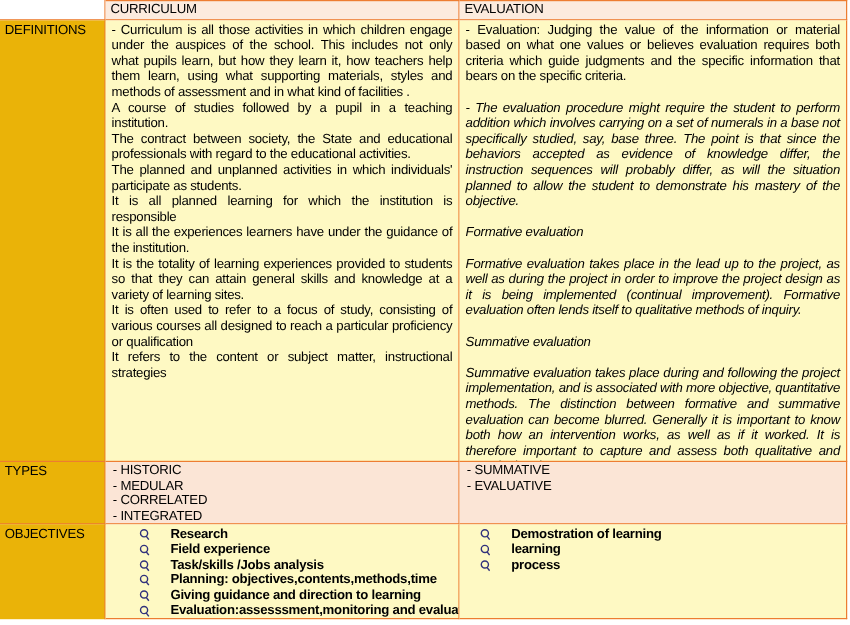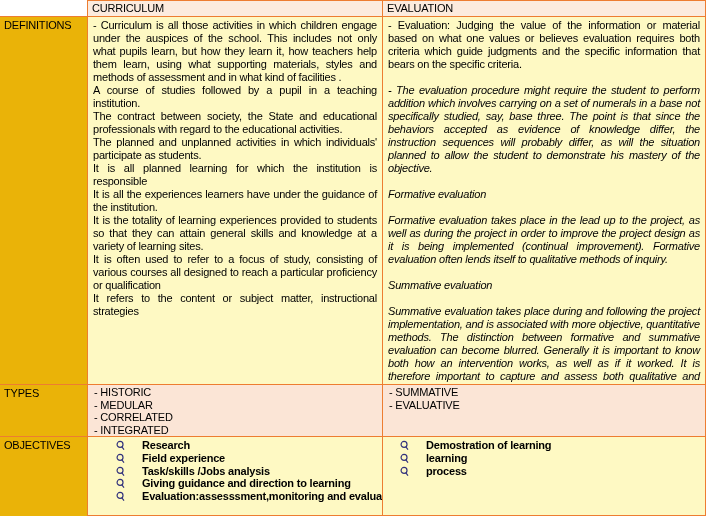--- a/index.html
+++ b/index.html
@@ -102,20 +102,27 @@
             <circle cx="4.5" cy="4.8" r="3.3" fill="none" stroke="#31317C" stroke-width="1.3"></circle>
             <line x1="6.3" y1="7.2" x2="8.9" y2="10.6" stroke="#31317C" stroke-width="1.3"></line>
           </svg>
         <span class="txt">Task/skills /Jobs analysis</span>
       </div>
       <div class="obj-item">
         <svg class="bullet-icon" viewBox="0 0 10 12">
             <circle cx="4.5" cy="4.8" r="3.3" fill="none" stroke="#31317C" stroke-width="1.3"></circle>
             <line x1="6.3" y1="7.2" x2="8.9" y2="10.6" stroke="#31317C" stroke-width="1.3"></line>
           </svg>
+        <span class="txt">Planning: objectives,contents,methods,time</span>
+      </div>
+      <div class="obj-item">
+        <svg class="bullet-icon" viewBox="0 0 10 12">
+            <circle cx="4.5" cy="4.8" r="3.3" fill="none" stroke="#31317C" stroke-width="1.3"></circle>
+            <line x1="6.3" y1="7.2" x2="8.9" y2="10.6" stroke="#31317C" stroke-width="1.3"></line>
+          </svg>
         <span class="txt">Giving guidance and direction to learning</span>
       </div>
       <div class="obj-item">
         <svg class="bullet-icon" viewBox="0 0 10 12">
             <circle cx="4.5" cy="4.8" r="3.3" fill="none" stroke="#31317C" stroke-width="1.3"></circle>
             <line x1="6.3" y1="7.2" x2="8.9" y2="10.6" stroke="#31317C" stroke-width="1.3"></line>
           </svg>
         <span class="txt">Evaluation:assesssment,monitoring and evaluation</span>
       </div>
     </div>

